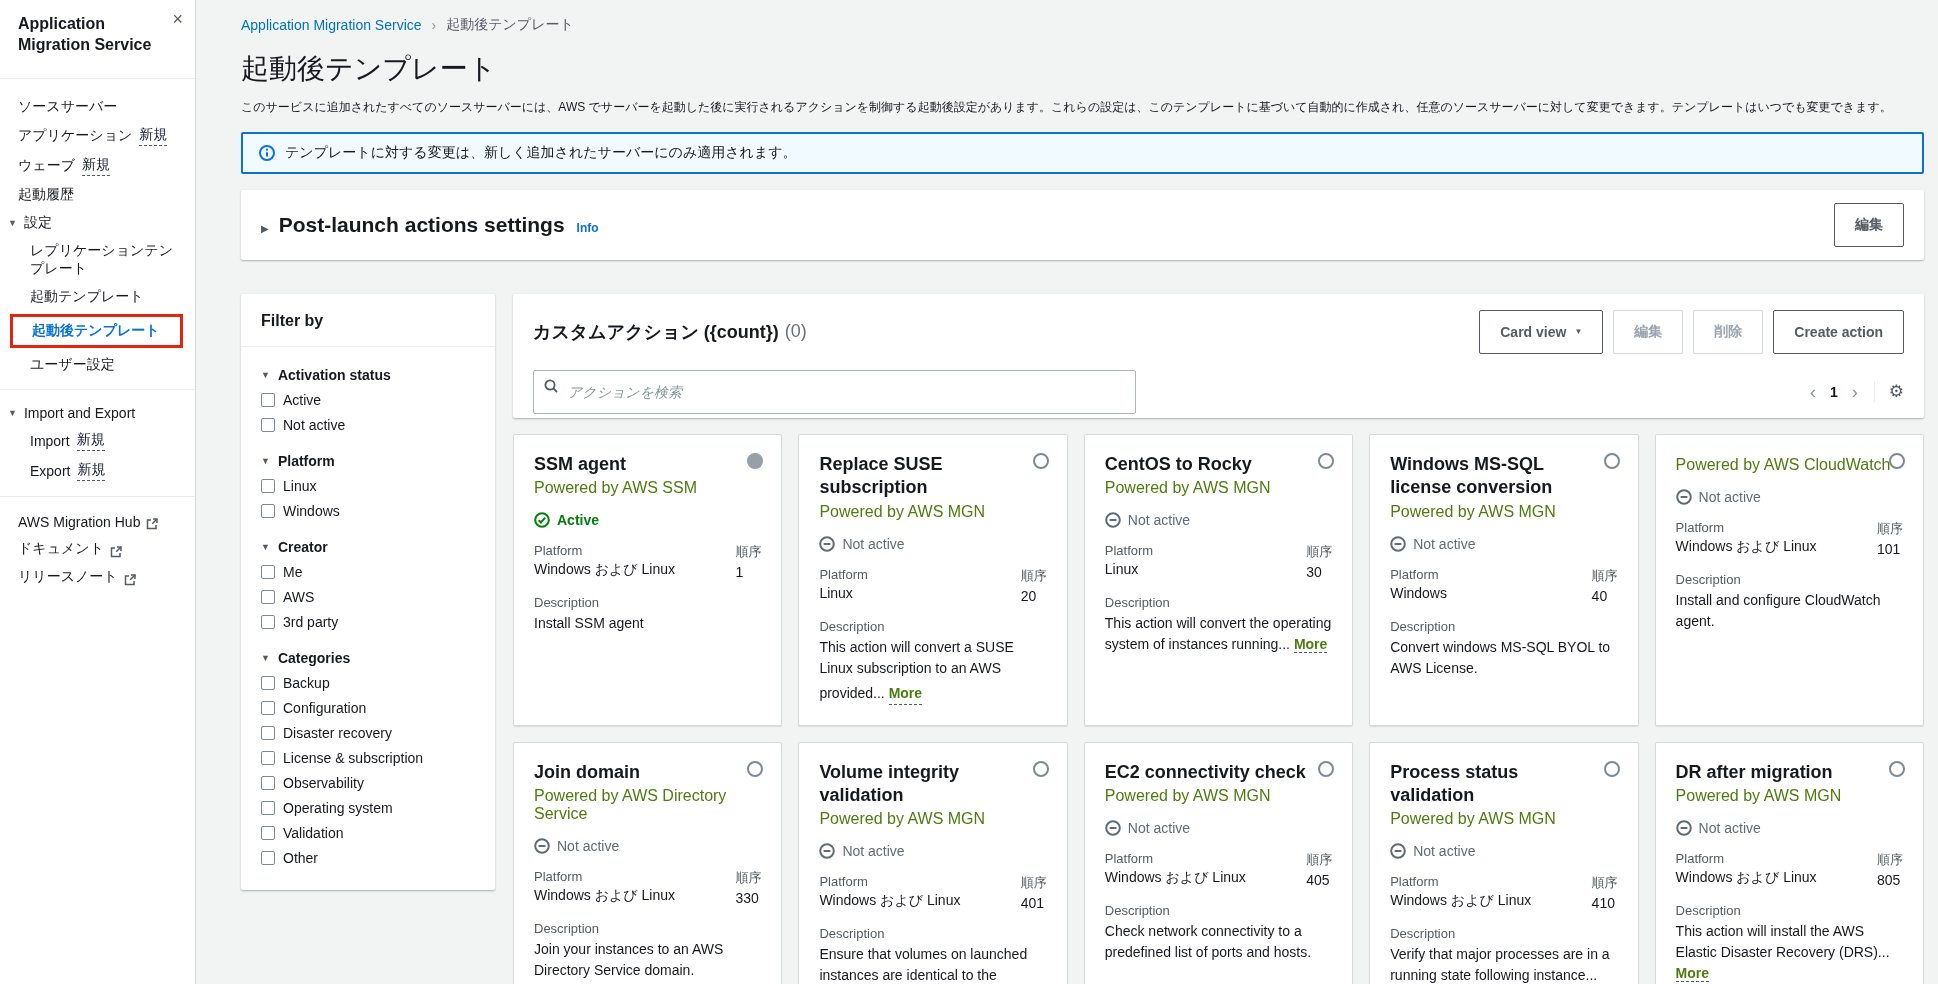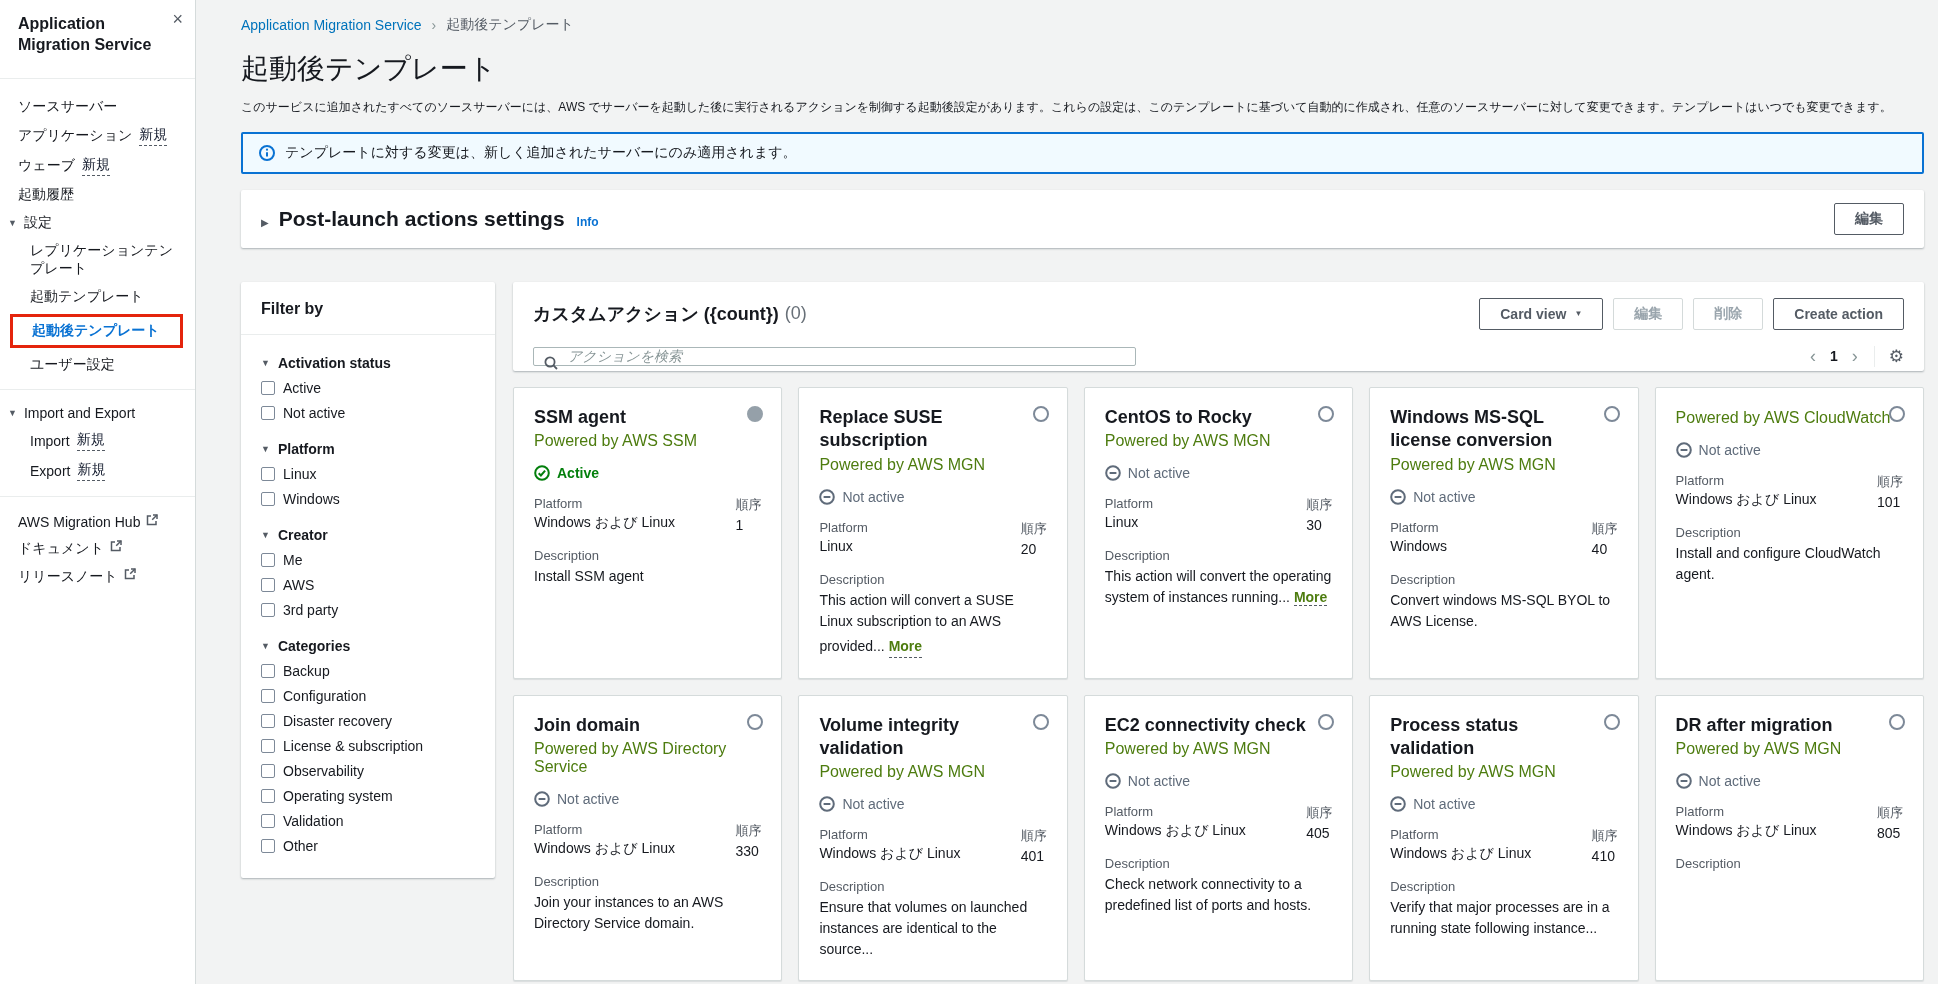--- a/index.html
+++ b/index.html
@@ -14,21 +14,21 @@
   .side-close { position:absolute; top:10px; right:12px; font-size:18px; color:#545b64; cursor:pointer; line-height:1; }
   .side-divider { border-top:1px solid #eaeded; margin:10px 0; }
   .side-nav { padding-top:4px; font-size:14px; }
   .nav-item { padding:5px 10px 5px 18px; color:#16191f; display:flex; align-items:center; gap:7px; cursor:pointer; }
   .nav-item.section { padding-left:8px; color:#16191f; }
   .nav-item.sublink { padding-left:30px; }
   .nav-item .caret { font-size:9px; color:#545b64; }
   .nav-item.selected { color:#0972d3; font-weight:700; border:3px solid #e4240c; margin:3px 12px 3px 10px; padding:5px 7px 5px 19px; }
   .new-badge { color:#0f172a; border-bottom:1px dashed #545b64; padding-bottom:1px; font-size:14px; }
   .side-links { padding:2px 0 0 18px; font-size:14px; }
-  .side-link { display:flex; align-items:flex-start; gap:6px; padding:5px 0; color:#16191f; cursor:pointer; }
+  .side-link { display:flex; align-items:flex-end; gap:6px; padding:5px 0; color:#16191f; cursor:pointer; }
   .ext-ic { display:inline-block; }
 
   
   .main { flex:1; padding:16px 14px 0 45px; overflow:hidden; }
   .breadcrumb { font-size:14px; display:flex; align-items:center; gap:10px; }
   .breadcrumb a { color:#0073bb; text-decoration:none; cursor:pointer; }
   .crumb-sep { color:#879596; font-size:14px; }
   .crumb-current { color:#545b64; }
   h1.page-title { font-size:28px; font-weight:500; margin:16px 0 10px; color:#16191f; }
   .page-desc { font-size:12px; line-height:1.65; color:#16191f; }
@@ -38,21 +38,21 @@
 
   .panel { margin-top:16px; background:#fff; box-shadow:0 1px 2px rgba(0,28,36,.3); border-radius:2px; }
   .pl-panel { padding:13px 20px; display:flex; align-items:center; }
   .pl-left { display:flex; align-items:baseline; gap:10px; }
   .pl-caret { font-size:10px; color:#545b64; }
   .pl-title { font-size:21px; font-weight:700; }
   .info-link { color:#0972d3; font-size:12px; font-weight:700; margin-left:2px; cursor:pointer; }
   .pl-edit { margin-left:auto; }
 
   .btn { display:inline-flex; align-items:center; gap:8px; background:#fff; border:1px solid #545b64; border-radius:2px;
-    color:#545b64; font-weight:700; font-size:14px; padding:0 20px; height:32px; cursor:pointer; white-space:nowrap;
+    color:#545b64; font-weight:700; font-size:14px; padding:0 20px; height:44px; cursor:pointer; white-space:nowrap;
     font-family:inherit; }
   .btn.disabled { border-color:#d4dada; color:#9aa5ad; cursor:default; }
   .btn .dd-caret { font-size:8px; }
 
   
   .columns { display:flex; gap:18px; margin-top:18px; align-items:flex-start; }
   .filter-panel { width:254px; min-width:254px; padding:18px 20px 24px; }
   .filter-title { font-size:16px; font-weight:700; }
   .filter-rule { border-top:1px solid #eaeded; margin:16px -20px 4px; }
   .fgroup-title { display:flex; align-items:center; gap:8px; font-size:14px; font-weight:700; margin-top:20px; cursor:pointer; }
@@ -62,21 +62,21 @@
 
   .actions-area { flex:1; }
   .actions-head { padding:16px 20px 4px; }
   .ah-row1 { display:flex; align-items:center; }
   .ah-title { font-size:18px; font-weight:700; }
   .ah-count { font-size:18px; color:#687078; font-weight:400; margin-left:6px; }
   .ah-buttons { margin-left:auto; display:flex; gap:10px; }
   .ah-row2 { display:flex; align-items:center; margin-top:16px; }
   .search-wrap { position:relative; width:44%; }
   .search-wrap svg { position:absolute; left:10px; top:8px; }
-  .search-input { width:100%; height:19px; border:1px solid #aab7b8; border-radius:2px; padding:0 10px 0 34px;
+  .search-input { width:100%; height:44px; border:1px solid #aab7b8; border-radius:2px; padding:0 10px 0 34px;
     font-size:14px; font-family:inherit; color:#16191f; background:#fff; }
   .search-input::placeholder { font-style:italic; color:#879596; }
   .pager { margin-left:auto; display:flex; align-items:center; gap:14px; font-size:14px; }
   .pg-arrow { color:#879596; font-size:18px; cursor:pointer; line-height:1; }
   .pg-num { font-weight:700; color:#16191f; }
   .pg-gear { border-left:1px solid #eaeded; padding-left:14px; margin-left:2px; font-size:17px; color:#545b64; cursor:pointer; }
 
   
   .cards-grid { margin-top:16px; display:grid; grid-template-columns:repeat(5,1fr); gap:16px; }
   .card { position:relative; background:#fff; border:1px solid #d5dbdb; border-radius:2px;
@@ -608,20 +608,22 @@
         <div class="meta-label">Platform</div>
         <div class="meta-value">Windows および Linux</div>
       </div>
       <div>
         <div class="meta-label">順序</div>
         <div class="meta-value">805</div>
       </div>
     </div>
     <div class="card-desc">
       <div class="meta-label">Description</div>
+      <div class="desc-text"><span>This action will install the AWS Elastic Disaster Recovery (DRS)... </span>
+        <a class="more-link">More</a></div>
     </div>
   </div>
 </div>
       </section>
 
     </div>
   </main>
 </div>
 
 </body></html>

